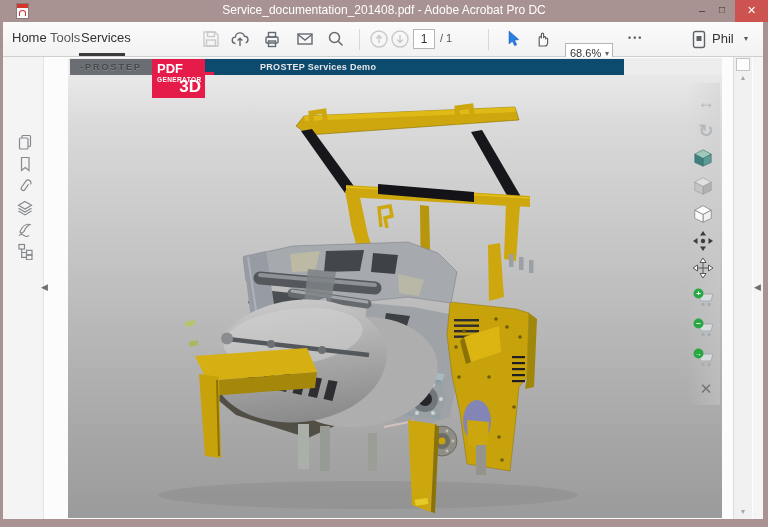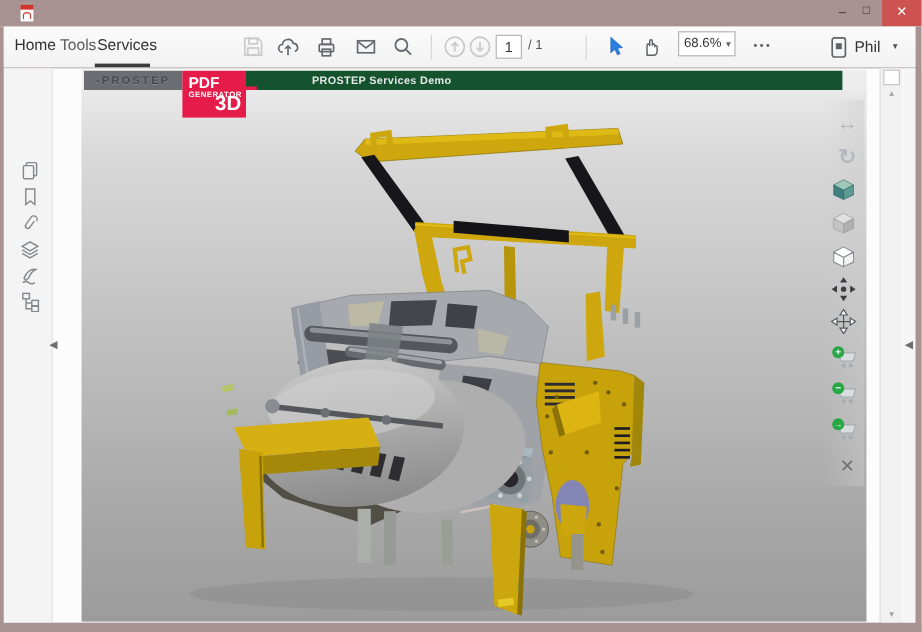--- a/index.html
+++ b/index.html
@@ -22,37 +22,37 @@
   .tab { position:absolute; top:8px; font-size:13px; color:#5a5a5a; }
   .tab.bold { font-weight:normal; color:#323232; }
   .tab-home { left:12px; }
   .tab-tools { left:50px; }
   .tab-document { left:81px; }
   .tab-underline { position:absolute; left:79px; top:31px; width:46px; height:3px; background:#3b3b3b; }
   .tb-icon { position:absolute; top:7px; width:20px; height:20px; }
   .tb-divider { position:absolute; top:7px; width:1px; height:21px; background:#d8d8d8; }
   .page-box { position:absolute; left:413px; top:7px; width:22px; height:20px; border:1px solid #b5b5b5; background:#fff; text-align:center; font-size:12px; color:#333; line-height:18px; }
   .page-total { position:absolute; left:440px; top:10px; font-size:11px; color:#555; }
-  .zoom-box { position:absolute; left:565px; top:4px; width:48px; height:21px; border:1px solid #b5b5b5; background:#fff; font-size:11px; color:#333; line-height:19px; padding-left:4px; }
+  .zoom-box { position:absolute; left:565px; top:21px; width:48px; height:21px; border:1px solid #b5b5b5; background:#fff; font-size:11px; color:#333; line-height:19px; padding-left:4px; }
   .zoom-box .caret { position:absolute; right:3px; top:0; font-size:8px; color:#666; line-height:20px; }
   .more-dots { position:absolute; left:628px; top:11px; font-size:9px; font-weight:bold; letter-spacing:2px; color:#5f6368; }
   .user-area { position:absolute; left:712px; top:9px; font-size:13px; color:#333; }
   .user-caret { position:absolute; left:744px; top:12px; font-size:8px; color:#555; }
 
   
   .main { position:absolute; top:57px; left:3px; width:760px; height:462px; background:#fcfcfc; }
   .left-rail { position:absolute; left:0; top:0; width:41px; height:100%; background:#f4f4f4; border-right:1px solid #e4e4e4; }
   .rail-icon { position:absolute; left:13px; width:18px; height:18px; }
   .collapse-left { position:absolute; left:38px; top:225px; font-size:9px; color:#6f6f6f; }
   .expand-right { position:absolute; left:751px; top:225px; font-size:9px; color:#6f6f6f; }
 
   
   .page { position:absolute; left:65px; top:1px; width:654px; height:460px; background:#ededed; }
   .hdr-seg1 { position:absolute; left:2px; top:1px; width:82px; height:16px; background:#6a6d71; color:#45484c; font-size:9px; font-weight:bold; letter-spacing:2px; line-height:16px; text-align:center; text-shadow:0 1px 0 rgba(255,255,255,0.18); }
-  .hdr-seg2 { position:absolute; left:137px; top:1px; width:497px; height:16px; background:#14532d; color:#e6e7e8; font-size:9px; font-weight:bold; letter-spacing:0.3px; line-height:16px; padding-left:55px; }
+  .hdr-seg2 { position:absolute; left:137px; top:1px; width:419px; height:16px; background:#0c4a6e; color:#e6e7e8; font-size:9px; font-weight:bold; letter-spacing:0.3px; line-height:16px; padding-left:55px; }
   .hdr-logo { position:absolute; left:84px; top:1px; width:53px; height:39px; background:#e51b4a; z-index:5; color:#fff; }
   .hdr-logo .l1 { position:absolute; left:5px; top:2px; font-size:13px; font-weight:bold; }
   .hdr-logo .l2 { position:absolute; left:5px; top:17px; font-size:6.5px; font-weight:bold; letter-spacing:0.4px; }
   .hdr-logo .l3 { position:absolute; right:4px; bottom:1px; font-size:17px; font-weight:bold; }
   .hdr-tick { position:absolute; left:137px; top:14px; width:9px; height:3px; background:#e51b4a; z-index:5; }
 
   .viewport3d { position:absolute; left:0; top:17px; width:654px; height:443px;
      background:linear-gradient(180deg,#e9e9e9 0%,#d9d9d9 12%,#c3c3c3 42%,#a9a9a9 78%,#9b9b9b 100%); overflow:hidden; }
   .machine-svg { position:absolute; left:0; top:0; }
 
@@ -77,20 +77,21 @@
 </head>
 <body>
 
 <div class="app">
 
   <div class="titlebar">
     <div class="app-icon">
         <div class="band"></div>
         <div class="mark"></div>
       </div>
+    <div class="title-text">Service_documentation_201408.pdf - Adobe Acrobat Pro DC</div>
     <div class="win-btn btn-min">–</div>
     <div class="win-btn btn-max">□</div>
     <div class="win-btn btn-close">✕</div>
   </div>
 
   <div class="toolbar">
     <span class="tab tab-home bold">Home</span>
     <span class="tab tab-tools">Tools</span>
     <span class="tab tab-document bold">Services</span>
     <div class="tab-underline"></div>

